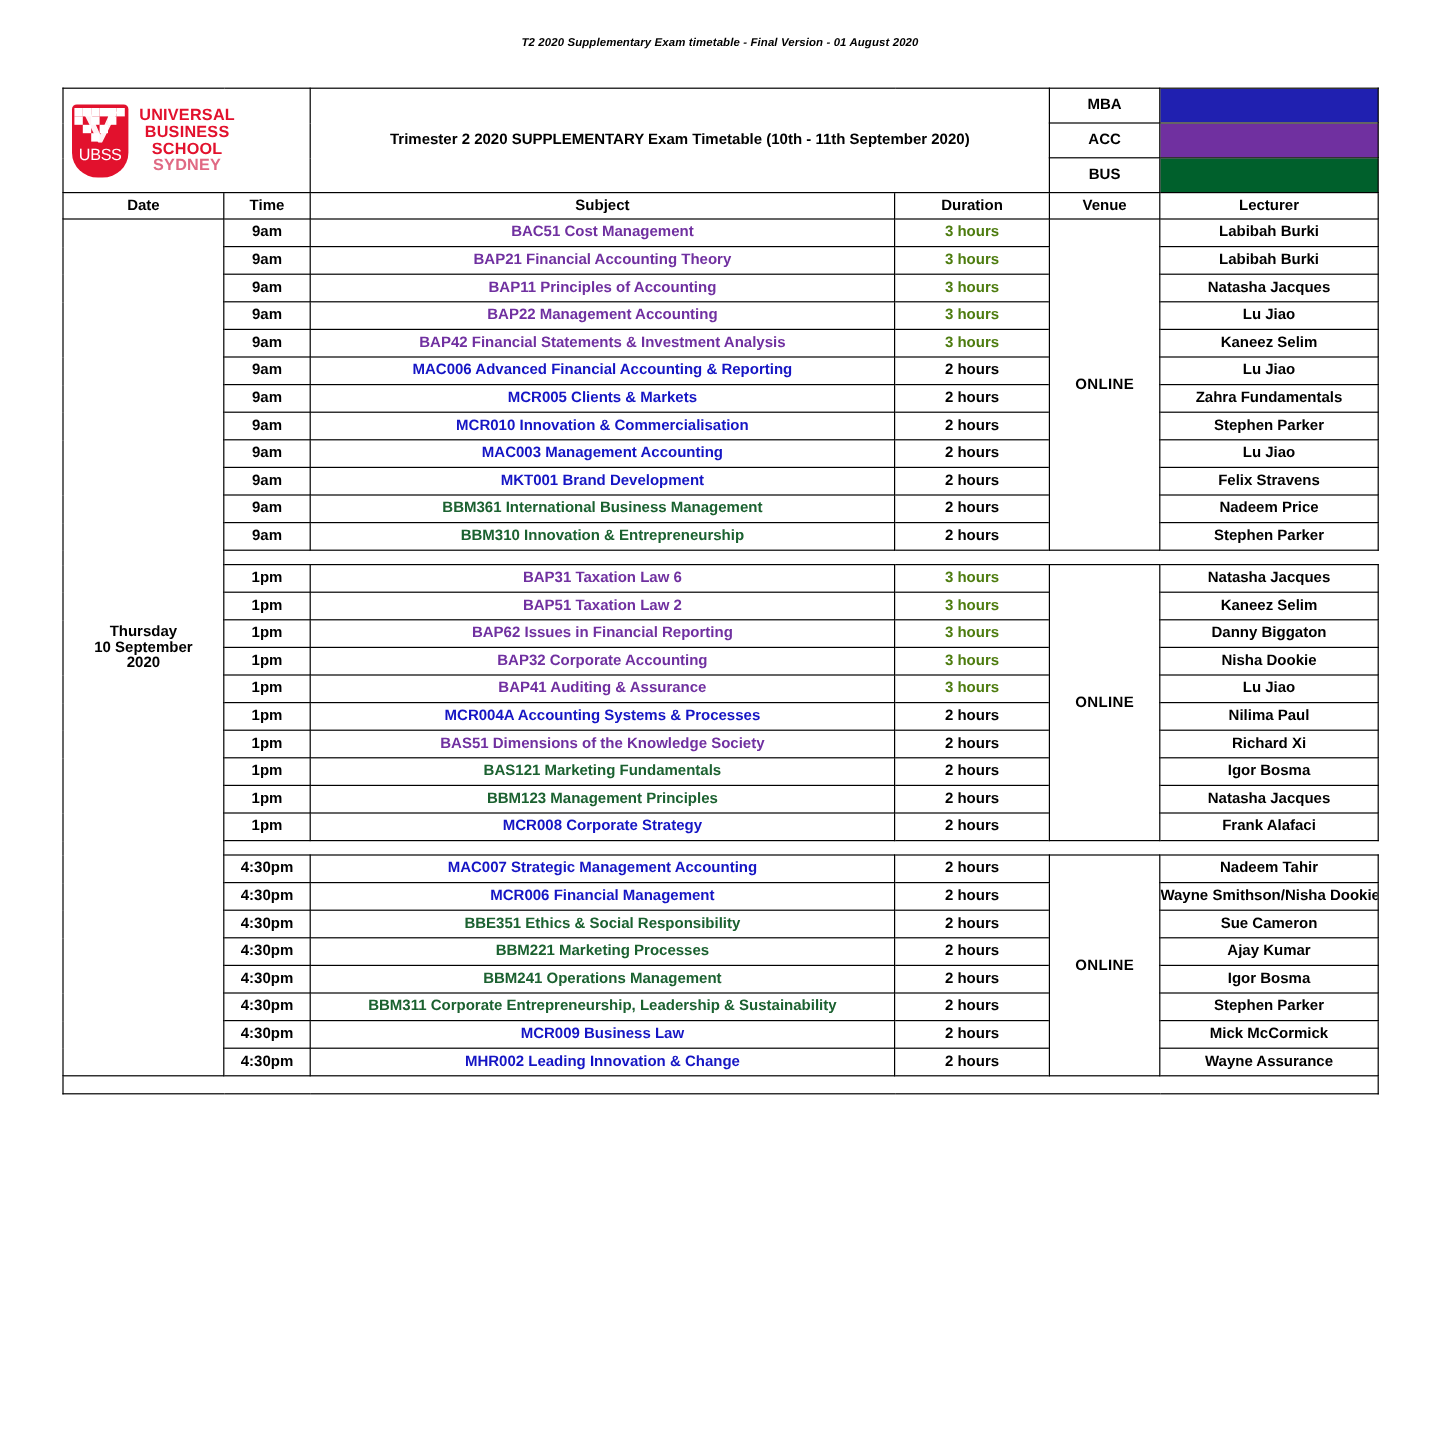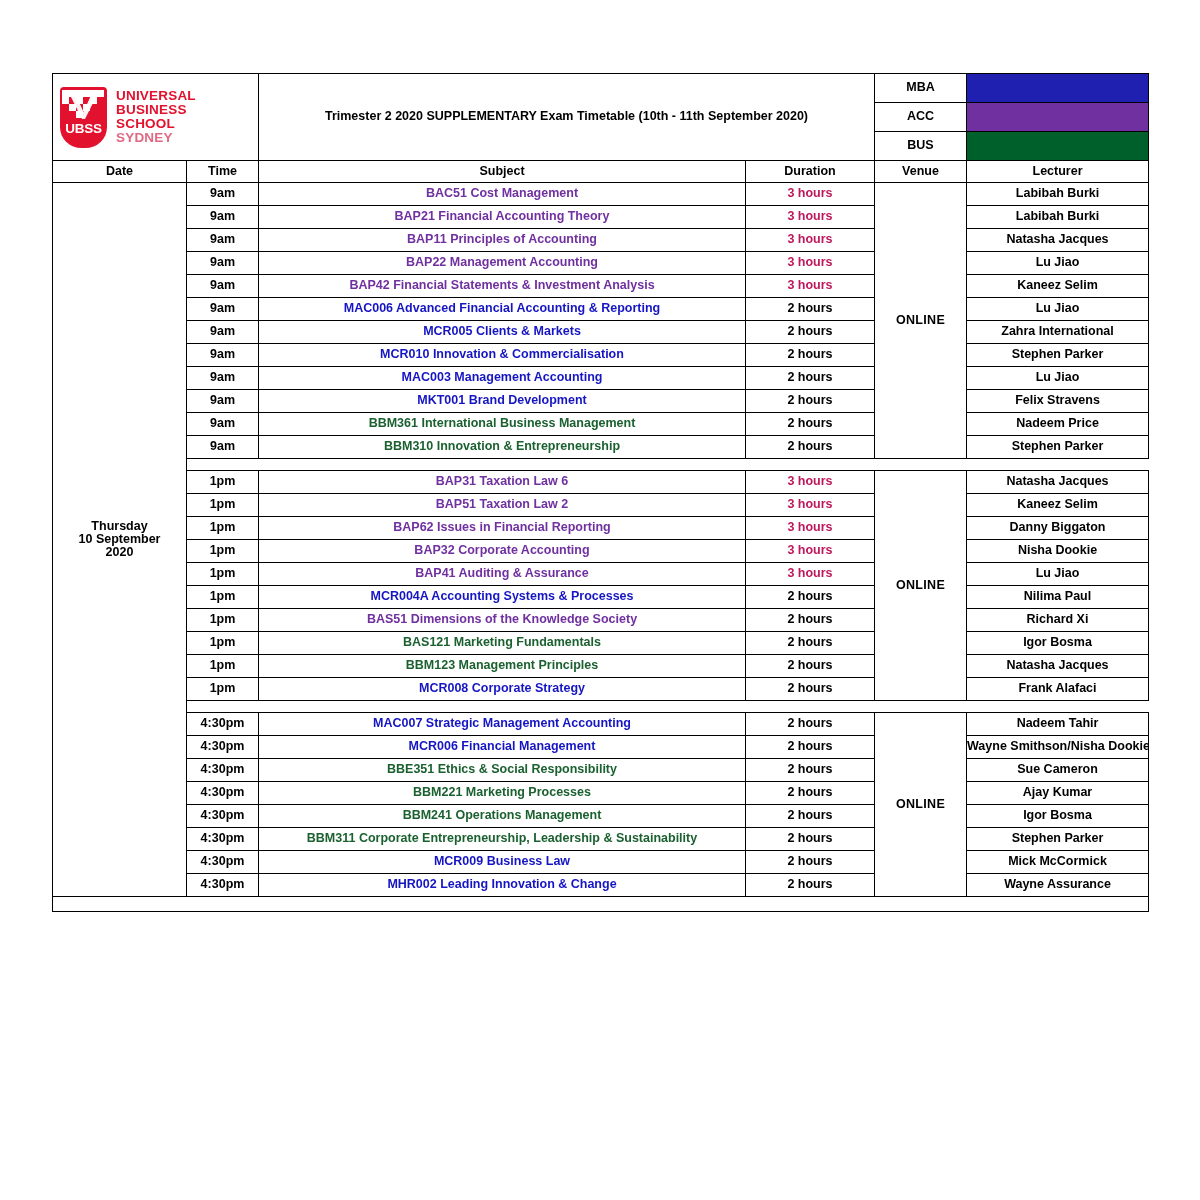--- a/index.html
+++ b/index.html
@@ -83,26 +83,26 @@
     position: absolute;
     left: 9px; top: 6px;
     width: 29px; height: 26px;
   }
   .shield .ubss-txt {
     position: absolute;
     left: 0; right: 0; top: 35px;
     text-align: center;
     color: #ffffff;
     font-size: 13.5px;
-    font-weight: bold;
+    font-weight: normal;
     letter-spacing: -0.3px;
     font-family: "Liberation Sans", sans-serif;
   }
   .logo-lines {
-    text-align: left;
+    text-align: center;
     line-height: 1.04;
   }
   .logo-lines .ln {
     font-size: 13.5px;
     font-weight: bold;
     color: #E2112D;
     letter-spacing: 0.2px;
   }
   .logo-lines .ln.syd {
     color: #E06A84;
@@ -134,21 +134,21 @@
   tr.row td { height: 23px; }
   td.time  { font-size: 12.5px; }
   td.subj  { font-size: 13px; font-weight: bold; }
   td.dur   { font-size: 12.5px; }
   td.lect  { font-size: 12.5px; }
 
   td.subj.mba { color: #1515C4; }
   td.subj.acc { color: #7030A0; }
   td.subj.bus { color: #1B6130; border-radius: 11px; }
 
-  td.dur.h3 { color: #be185d; }
+  td.dur.h3 { color: #4d7c0f; }
   td.dur.h2 { color: #000000; text-align: center; }
 
   td.date-cell {
     font-size: 20px;
     font-weight: bold;
     line-height: 1.26;
     vertical-align: middle;
     margin-top: 32px;
   }
   td.venue-cell {
@@ -170,20 +170,21 @@
   td.bar-blue {
     background: #12A7E8;
     border: 1px solid #000000;
   }
 </style>
 </head>
 <body>
 
 <div id="page">
 
+  <div class="doc-header">T2 2020 Supplementary Exam timetable - Final Version - 01 August 2020</div>
 
   <table class="tt">
     <colgroup>
       <col class="c-date">
         <col class="c-time">
         <col class="c-subject">
       <col class="c-dur">
         <col class="c-venue">
         <col class="c-lect">
     </colgroup>
@@ -272,21 +273,21 @@
         <tr class="row">
           <td class="time">9am</td>
           <td class="subj mba">MAC006 Advanced Financial Accounting &amp; Reporting</td>
           <td class="dur h2">2 hours</td>
           <td class="lect">Lu Jiao</td>
         </tr>
         <tr class="row">
           <td class="time">9am</td>
           <td class="subj mba">MCR005 Clients &amp; Markets</td>
           <td class="dur h2">2 hours</td>
-          <td class="lect">Zahra International</td>
+          <td class="lect">Zahra Fundamentals</td>
         </tr>
         <tr class="row">
           <td class="time">9am</td>
           <td class="subj mba">MCR010 Innovation &amp; Commercialisation</td>
           <td class="dur h2">2 hours</td>
           <td class="lect">Stephen Parker</td>
         </tr>
         <tr class="row">
           <td class="time">9am</td>
           <td class="subj mba">MAC003 Management Accounting</td>

